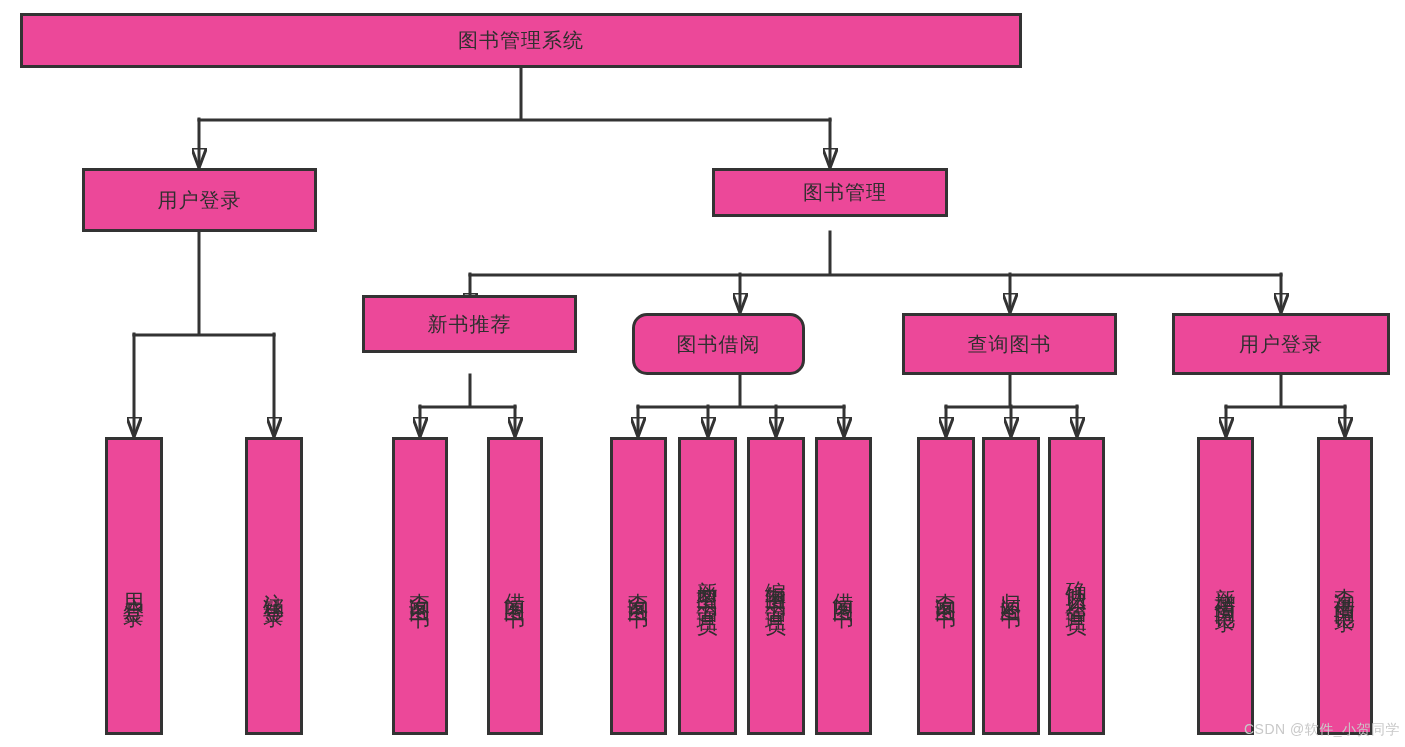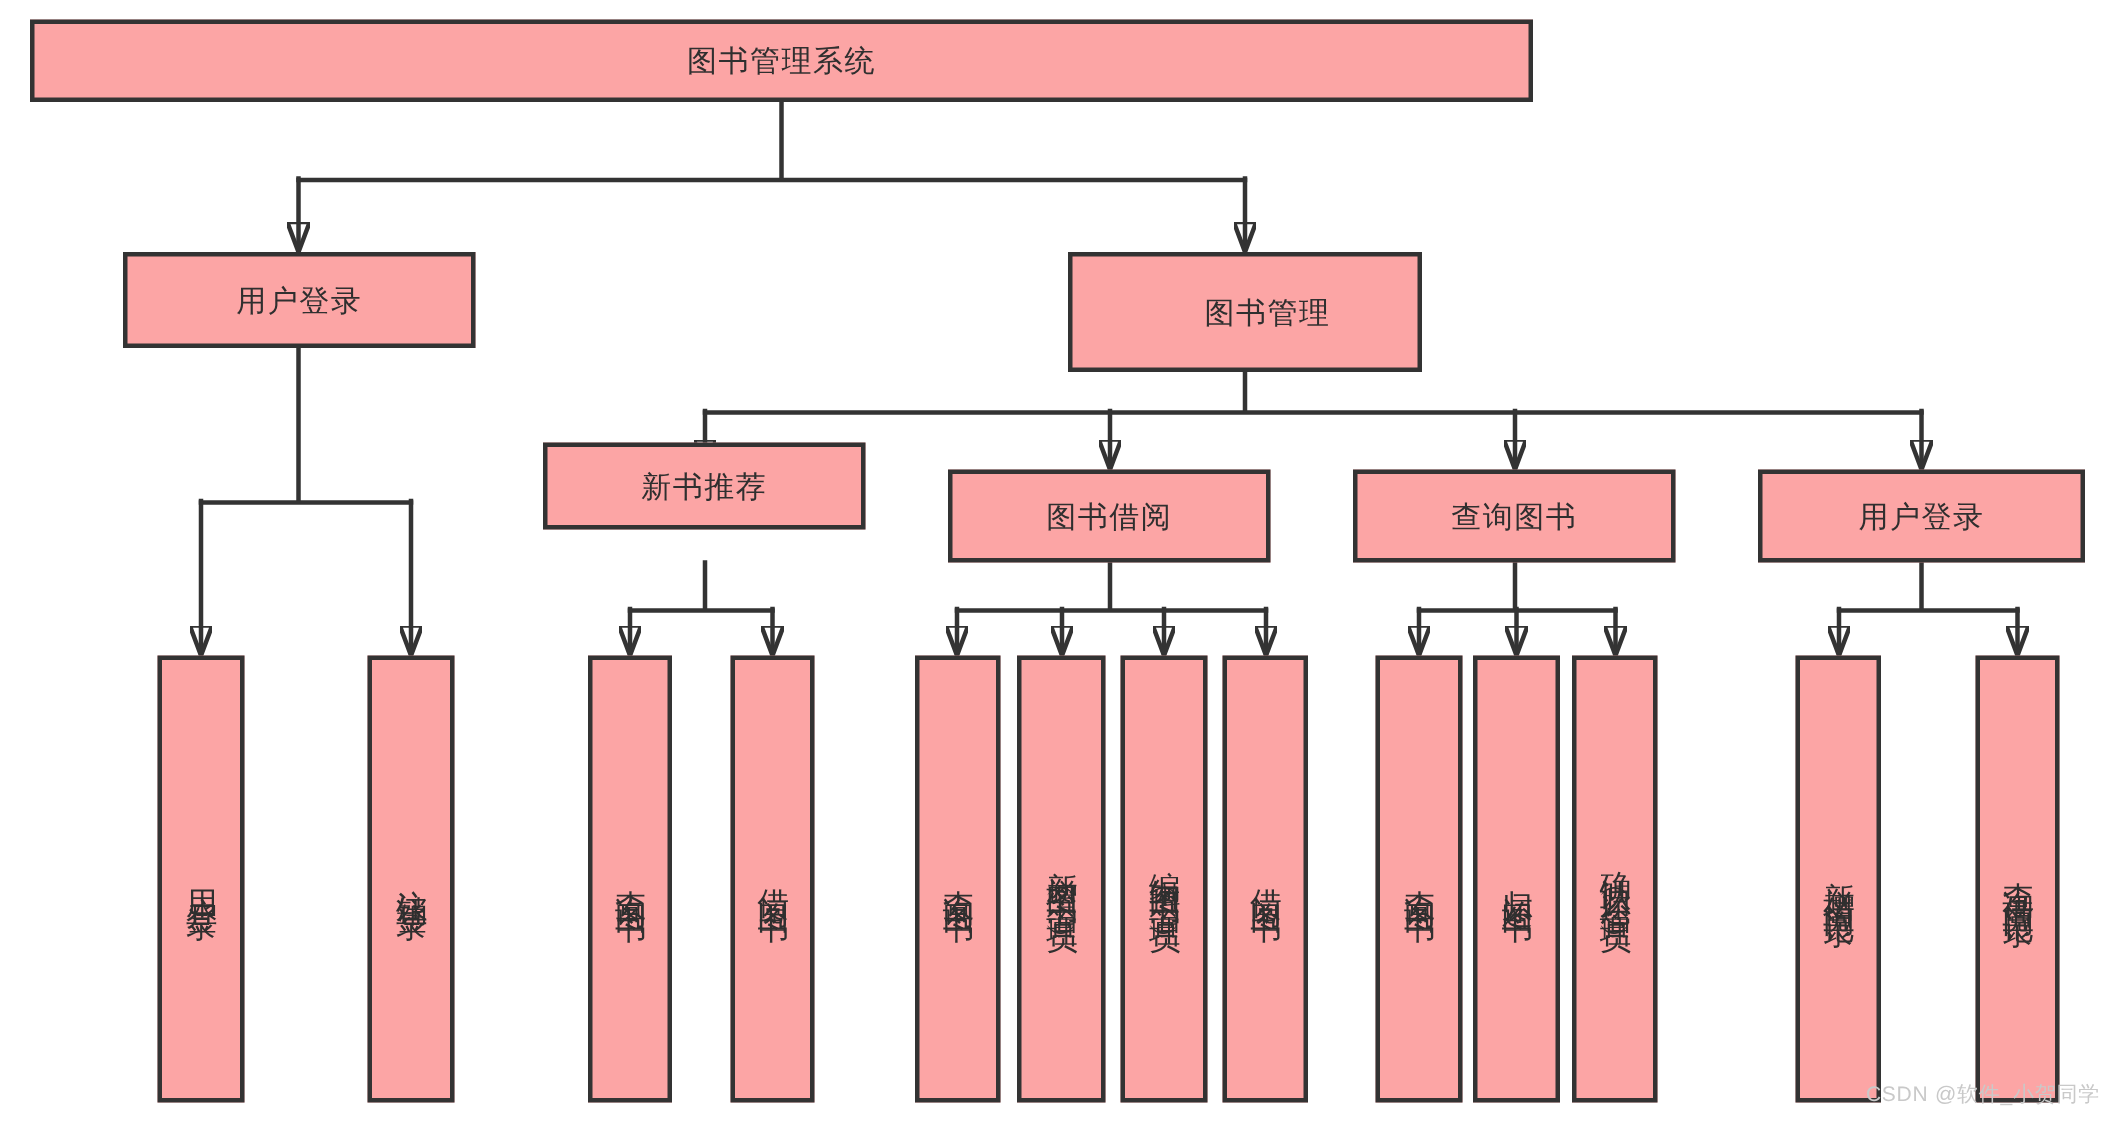--- a/index.html
+++ b/index.html
@@ -3,34 +3,34 @@
 <meta charset="utf-8">
 <style>
   html,body{margin:0;padding:0;background:#fff;}
   .canvas{
     position:relative;width:1405px;height:747px;background:#fff;overflow:hidden;
     font-family:"Liberation Sans","DejaVu Sans",sans-serif;color:#2f2f2f;
   }
   .wires{position:absolute;left:0;top:0;width:1405px;height:747px;pointer-events:none;}
   .wires path,.wires line{stroke:#333;stroke-width:3;fill:none;stroke-linecap:square;}
   .node{
-    position:absolute;box-sizing:border-box;border:3px solid #333;background:#fca5a5;
+    position:absolute;box-sizing:border-box;border:3px solid #333;background:#ec4899;
     display:flex;align-items:center;justify-content:center;z-index:2;
   }
   .node.h span{font-size:20px;letter-spacing:1px;white-space:nowrap;}
   .node.v span{
     writing-mode:vertical-rl;text-orientation:mixed;
     font-size:21px;letter-spacing:5px;line-height:1;white-space:nowrap;
   }
   
   #n-root{left:20px;top:13px;width:1002px;height:55px;}
   #n-user-login{left:82px;top:168px;width:235px;height:64px;}
-  #n-book-mgmt{left:712px;top:168px;width:236px;height:80px;padding-left:30px;}
+  #n-book-mgmt{left:712px;top:168px;width:236px;height:49px;padding-left:30px;}
   #n-recommend{left:362px;top:295px;width:215px;height:58px;}
-  #n-borrow{left:632px;top:313px;width:215px;height:62px;}
+  #n-borrow{left:632px;top:313px;width:173px;height:62px;border-radius:15px;}
   #n-current{left:902px;top:313px;width:215px;height:62px;}
   #n-records{left:1172px;top:313px;width:218px;height:62px;}
   #l-a1{left:105px;top:437px;width:58px;height:298px;}
   #l-a2{left:245px;top:437px;width:58px;height:298px;}
   #l-b1{left:392px;top:437px;width:56px;height:298px;}
   #l-b2{left:487px;top:437px;width:56px;height:298px;}
   #l-c1{left:610px;top:437px;width:57px;height:298px;}
   #l-c2{left:678px;top:437px;width:59px;height:298px;}
   #l-c3{left:747px;top:437px;width:58px;height:298px;}
   #l-c4{left:815px;top:437px;width:57px;height:298px;}

